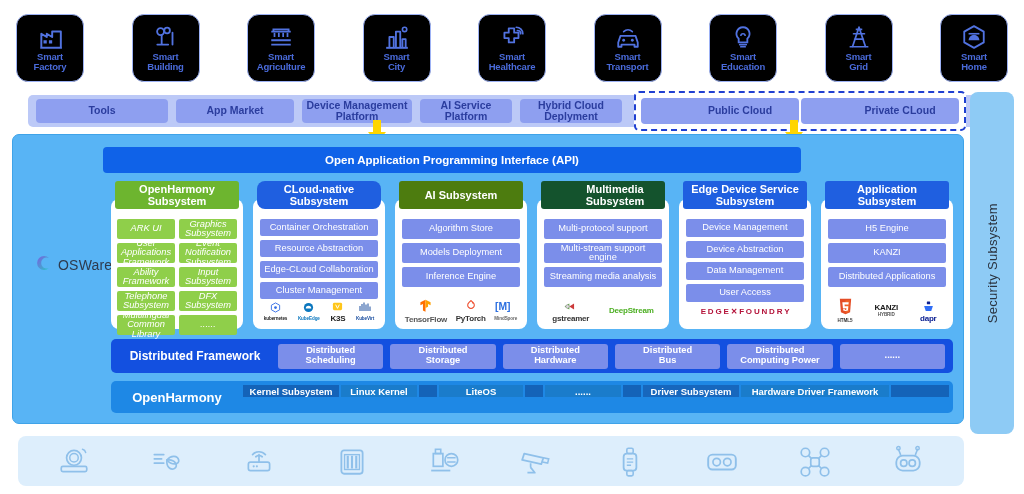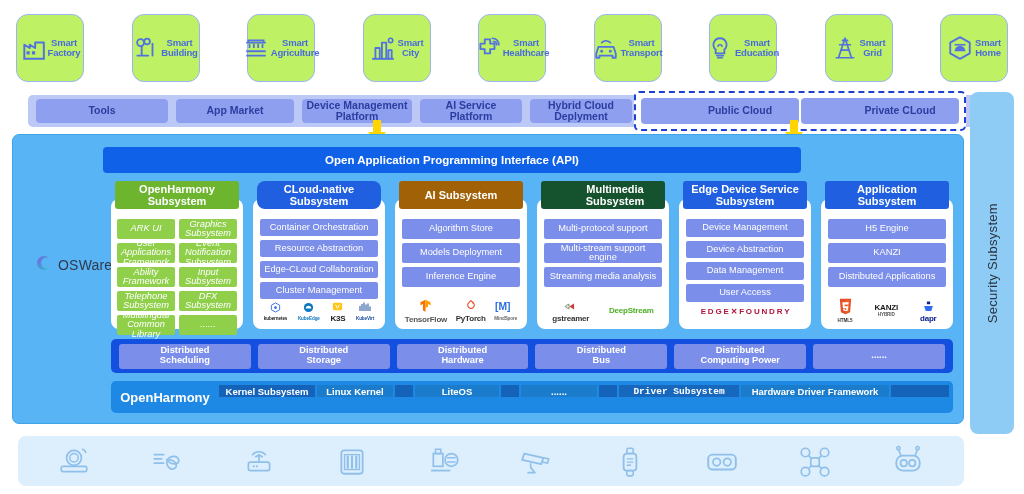--- a/index.html
+++ b/index.html
@@ -11,24 +11,24 @@
     position: relative;
   }
 
   
   .scenarios {
     position: absolute; top: 14px; left: 16px; right: 16px;
     display: flex; justify-content: space-between; align-items: flex-start;
   }
   .scenario-card {
     width: 68px; height: 68px;
-    background: #bef264;
+    background: #000000;
     border: 1.6px solid #9db2f5;
     border-radius: 12px;
-    display: flex; 
+    display: flex; flex-direction: column;
     align-items: center; justify-content: center;
     gap: 2px;
   }
   .scenario-card .ic { width: 26px; height: 26px; display:block; }
   .scenario-card .lbl {
     font-size: 9.5px; font-weight: bold; color: #4a6bdb;
     text-align: center; line-height: 1.05; letter-spacing: -.2px;
   }
 
   
@@ -39,21 +39,21 @@
   }
   .pf-item {
     background: #8e9ff0; border-radius: 4px; height: 24px;
     display: flex; align-items: center; justify-content: center;
     color: #2b3d9e; font-size: 10.5px; font-weight: bold;
     text-align: center; line-height: 1.05; padding: 0 4px;
   }
   .pf-w1 { width: 132px; }
   .pf-w2 { width: 118px; }
   .pf-w3 { width: 110px; }
-  .pf-w4 { width: 102px; }
+  .pf-w4 { width: 92px; }
   .pf-w5 { width: 102px; }
   .pf-cloudgroup {
     position: absolute; top: 91px; left: 634px; width: 332px; height: 40px;
     border: 2px dashed #1f3fd1; border-radius: 5px;
     background: #ffffff;
     display: flex; align-items: center; justify-content: space-between;
     padding: 0 5px;
   }
   .pf-cloudgroup .pf-item { width: 158px; height: 26px; padding-left: 44px; }
 
@@ -426,21 +426,21 @@
               <span class="lbig" style="color:#333">PyTorch</span>
             </div>
             <div class="logo">
               <span><svg width="22" height="13" viewBox="0 0 34 20">
                   <text x="0" y="15" font-family="Liberation Sans" font-size="16" font-weight="bold" fill="#2c6fe0">[M]</text>
                 </svg></span>
               <span class="lname" style="color:#666">MindSpore</span>
             </div>
           </div>
         </div>
-        <div class="col-head" style="background: #a16207;">AI Subsystem</div>
+        <div class="col-head" style="background: #4d7c0f;">AI Subsystem</div>
       </div>
       <div class="col">
         <div class="col-body">
           <div class="item blue">
             <span>Multi-protocol support</span>
           </div>
           <div class="item blue">
             <span>Multi-stream support engine</span>
           </div>
           <div class="item blue">
@@ -515,20 +515,21 @@
                 </svg></span>
               <span class="lbig" style="color:#0d2192">dapr</span>
             </div>
           </div>
         </div>
         <div class="col-head" style="background: rgb(31, 95, 224);">Application<br>Subsystem</div>
       </div>
     </div>
 
   <div class="df-row">
+    <div class="df-title">Distributed Framework</div>
   <div class="df-item">
         <span>Distributed<br>Scheduling</span>
       </div>
       <div class="df-item">
         <span>Distributed<br>Storage</span>
       </div>
       <div class="df-item">
         <span>Distributed<br>Hardware</span>
       </div>
       <div class="df-item">
@@ -559,21 +560,21 @@
         </div>
         <div class="oh-item oh-d1" style="width: 18px;">
           <span></span>
         </div>
         <div class="oh-item oh-d2" style="width: 76px;">
           <span>......</span>
         </div>
         <div class="oh-item oh-d1" style="width: 18px;">
           <span></span>
         </div>
-        <div class="oh-item oh-d3" style="width: 120px; font-family: Liberation Mono, monospace;">
+        <div class="oh-item oh-d3" style="width: 96px;">
           <span>Driver Subsystem</span>
         </div>
         <div class="oh-item oh-d2" style="width: 148px;">
           <span>Hardware Driver Framework</span>
         </div>
         <div class="oh-item oh-d1" style="width: 58px;">
           <span></span>
         </div>
       </div>
   </div>

